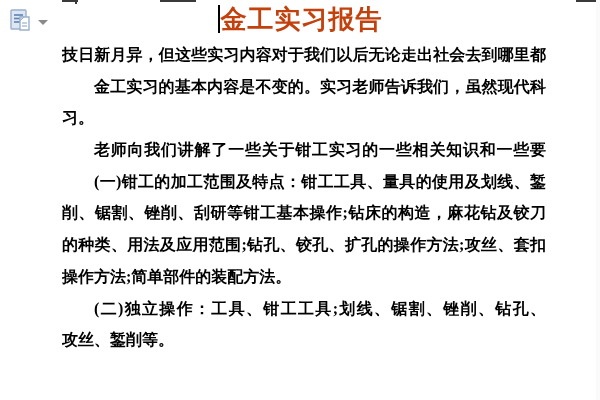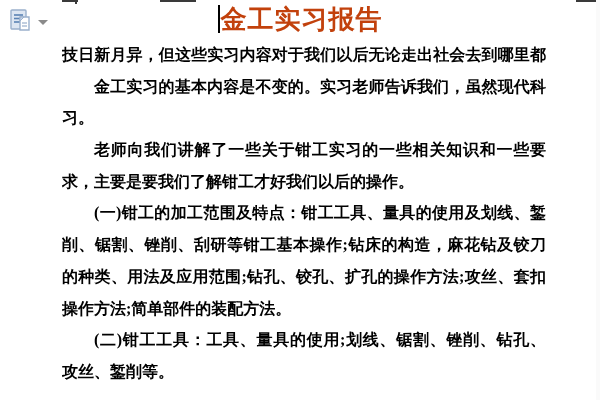--- a/index.html
+++ b/index.html
@@ -128,22 +128,21 @@
     <span class="dd-arrow"></span>
   </div>
 
   <h1 class="title"><span class="caret"></span><span>金工实习报告</span></h1>
 
   <div class="doc-body">
       <div class="line full">技日新月异，但这些实习内容对于我们以后无论走出社会去到哪里都</div>
       <div class="line indent full">金工实习的基本内容是不变的。实习老师告诉我们，虽然现代科</div>
       <div class="line">习。</div>
       <div class="line indent full">老师向我们讲解了一些关于钳工实习的一些相关知识和一些要</div>
-      <div class="line">求，主要是要我们了解钳工才好我们以后的操作。</div>
       <div class="line indent full">(一)钳工的加工范围及特点：钳工工具、量具的使用及划线、錾</div>
       <div class="line full">削、锯割、锉削、刮研等钳工基本操作;钻床的构造，麻花钻及铰刀</div>
       <div class="line full">的种类、用法及应用范围;钻孔、铰孔、扩孔的操作方法;攻丝、套扣</div>
       <div class="line">操作方法;简单部件的装配方法。</div>
-      <div class="line indent full">(二)钳工工具：工具、量具的使用;划线、锯割、锉削、钻孔、</div>
+      <div class="line indent full">(二)独立操作：工具、钳工工具;划线、锯割、锉削、钻孔、</div>
       <div class="line">攻丝、錾削等。</div>
     </div>
 
 </div>
 
 </body></html>

